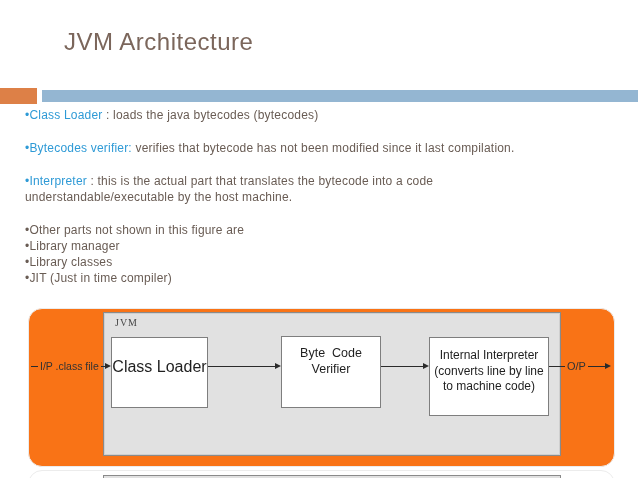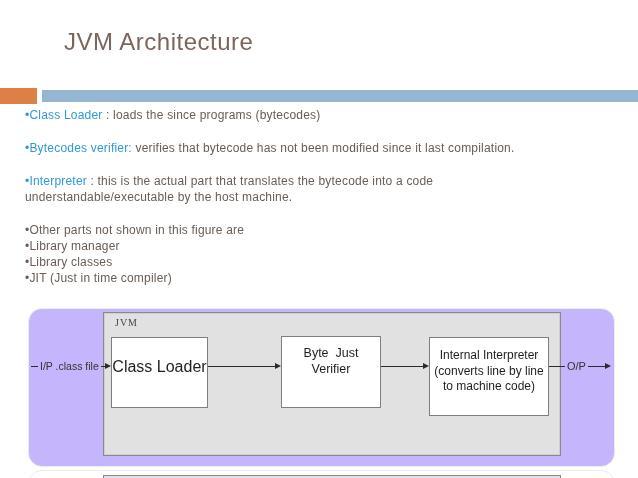--- a/index.html
+++ b/index.html
@@ -27,21 +27,21 @@
   .bar-blue{position:absolute;left:42px;top:90px;width:596px;height:12px;background:var(--bar-blue);}
   .bullets{
     position:absolute;left:25px;top:107px;width:595px;
     font-size:12px;line-height:16px;letter-spacing:.2px;color:var(--body-color);
   }
   .para{margin-bottom:17px;}
   .kw{color:var(--accent-blue-text);}
   
   .figpanel{
     position:absolute;left:28px;top:308px;width:587px;height:159px;
-    background:#c4b5fd;border:1px solid #ececec;border-radius:14px;
+    background:#f97316;border:1px solid #ececec;border-radius:14px;
   }
   .jvmbox{
     position:absolute;left:74px;top:3px;width:458px;height:144px;
     background:var(--diagram-gray);border:1px solid var(--diagram-border);
     box-shadow:inset 0 0 0 1px #cfcfcf;
   }
   .jvmlabel{
     position:absolute;left:86px;top:8px;
     font-family:"Liberation Serif",serif;font-size:10px;letter-spacing:1px;color:#474747;
   }
@@ -85,21 +85,21 @@
 
 <div class="slide">
 
   <div class="title">JVM Architecture</div>
 
   <div class="bar-orange"></div>
   <div class="bar-blue"></div>
 
   <div class="bullets">
       <div class="para">
-        <div><span class="kw">•Class Loader</span><span class=""> : loads the since programs (bytecodes)</span></div>
+        <div><span class="kw">•Class Loader</span><span class=""> : loads the java bytecodes (bytecodes)</span></div>
       </div>
       <div class="para">
         <div><span class="kw">•Bytecodes verifier:</span><span class=""> verifies that bytecode has not been modified since it last compilation.</span></div>
       </div>
       <div class="para">
         <div><span class="kw">•Interpreter</span><span class=""> : this is the actual part that translates the bytecode into a code</span></div>
         <div><span class="">understandable/executable by the host machine.</span></div>
       </div>
       <div class="para">
         <div><span class="">•Other parts not shown in this figure are</span></div>
@@ -110,21 +110,21 @@
     </div>
 
   <div class="figpanel">
     <div class="jvmbox"></div>
     <div class="jvmlabel">JVM</div>
 
     <div class="figbox box-cl">
         <div class="fline">Class Loader</div>
       </div>
     <div class="figbox box-bcv">
-        <div class="fline">Byte  Just</div>
+        <div class="fline">Byte  Code</div>
         <div class="fline">Verifier</div>
       </div>
     <div class="figbox box-ii">
         <div class="fline">Internal Interpreter</div>
         <div class="fline">(converts line by line</div>
         <div class="fline">to machine code)</div>
       </div>
 
     <div class="arrow arrow-in">
       <span class="aline" style="width:7px"></span>

